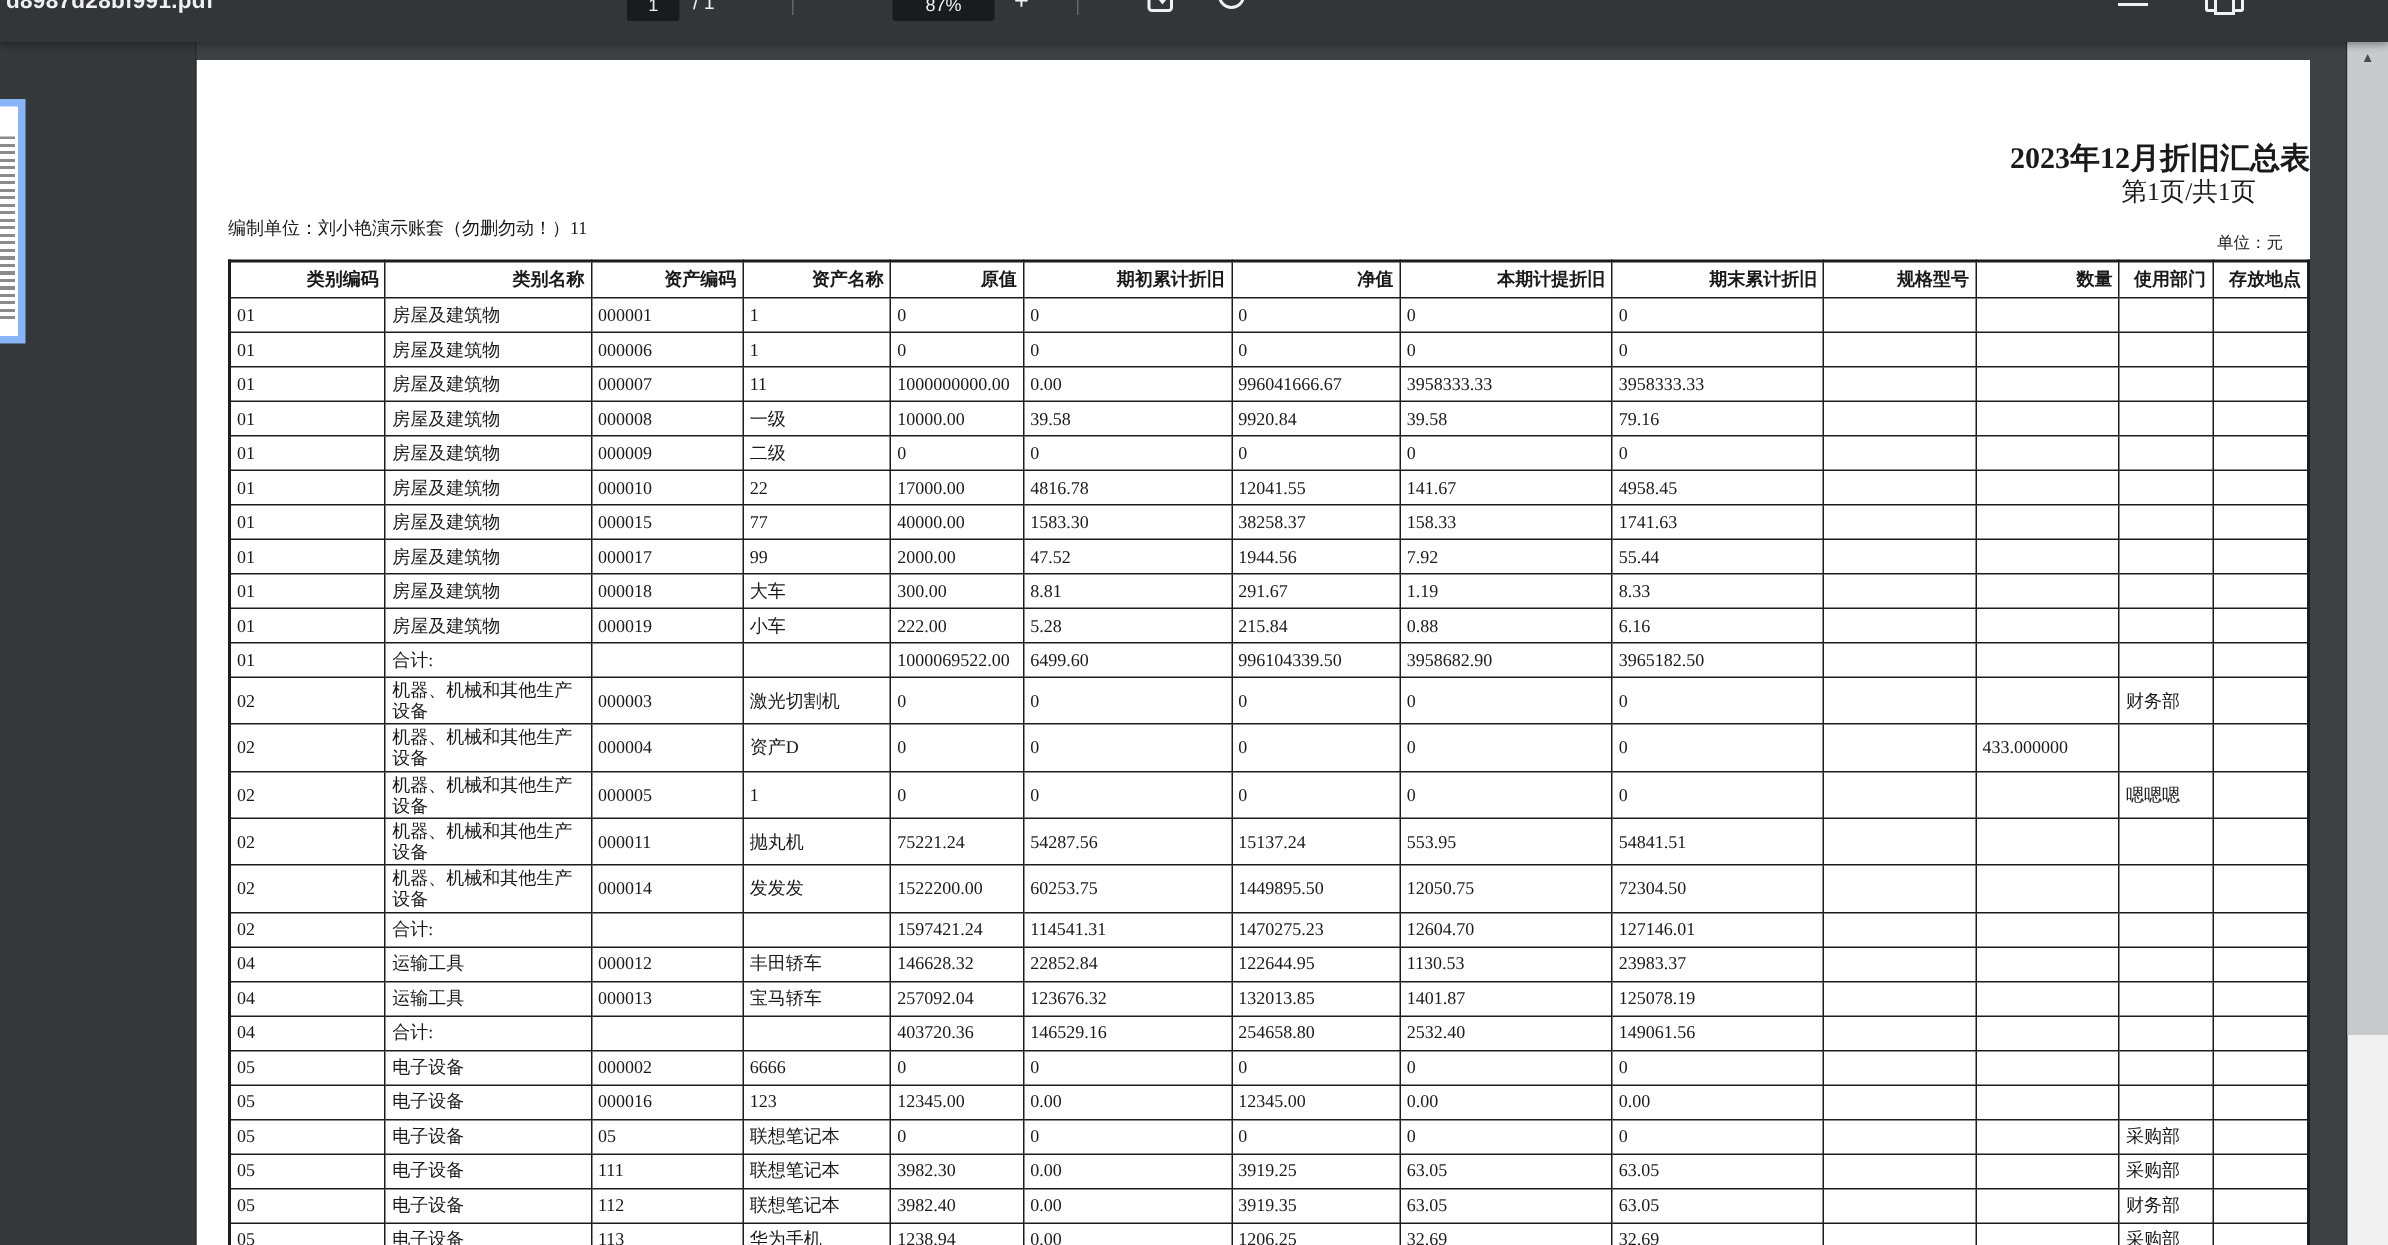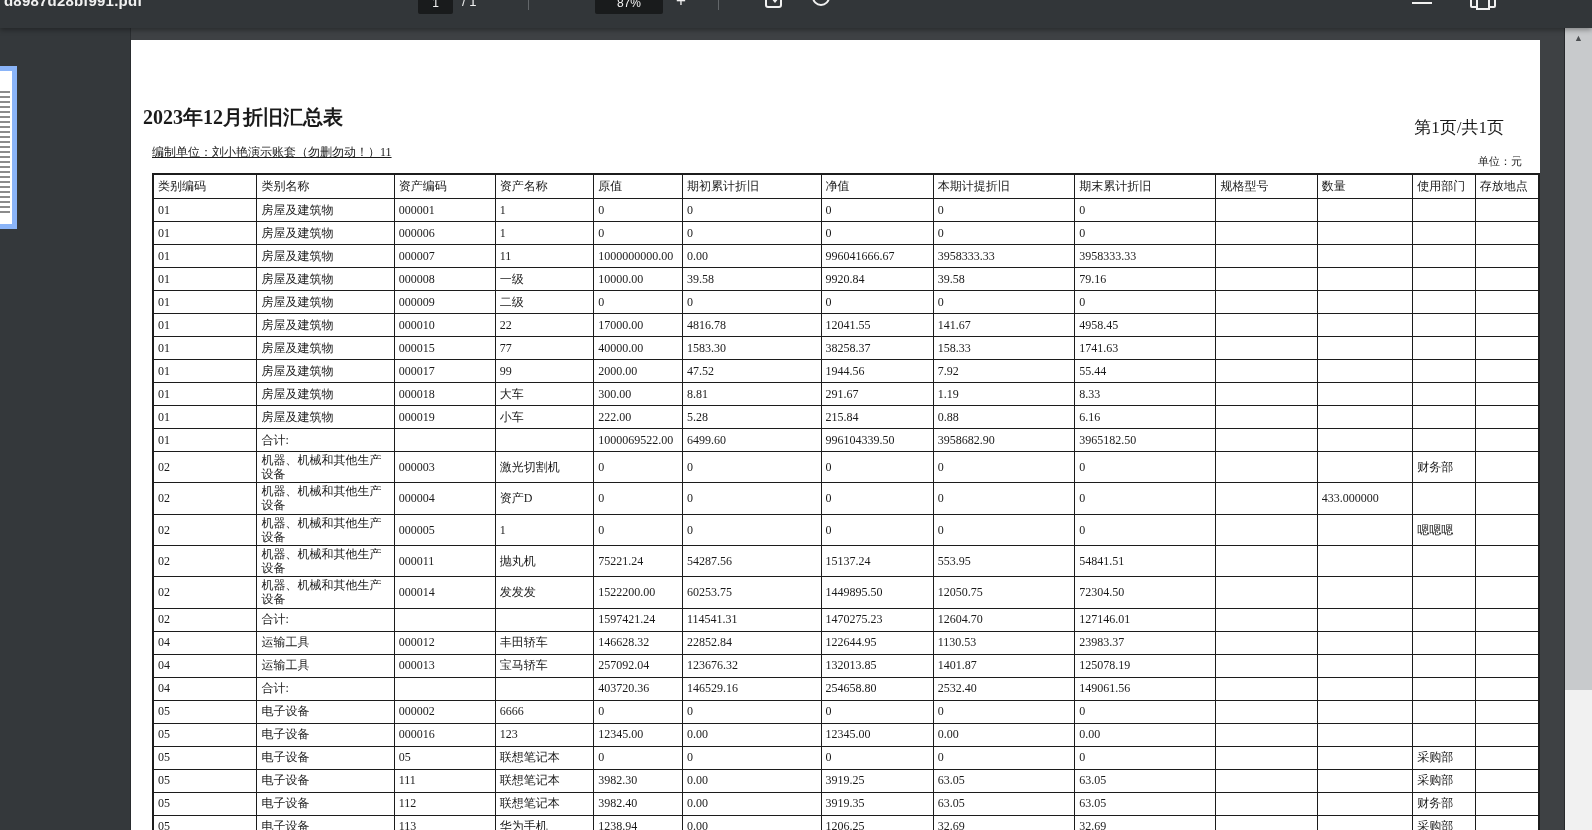--- a/index.html
+++ b/index.html
@@ -47,30 +47,30 @@
   .sidebar { position:absolute; left:0; top:0; bottom:0; width:130px; background:#34383b; border-right:1px solid #2a2d30; overflow:hidden; }
   .thumb-sel { position:absolute; left:-40px; top:38px; width:57px; height:163px; background:#8ab4f8; }
   .thumb-page { position:absolute; left:5px; top:5px; right:5px; bottom:5px; background:#ffffff; }
   .thumb-lines { position:absolute; left:2px; right:2px; top:20px; bottom:10px;
     background:repeating-linear-gradient(to bottom,#8b8b8b 0 2px,transparent 2px 5px); }
 
   .main { position:absolute; left:131px; top:0; right:27px; bottom:0; background:#3e4144; overflow:hidden; }
   .page { position:absolute; left:0; top:12px; width:1409px; height:900px; background:#ffffff;
     font-family:"Liberation Serif","DejaVu Serif",serif; color:#1a1a1a; }
 
-  .doc-title { position:absolute; left:0; right:0; top:52px; margin:12px; text-align:left;
+  .doc-title { position:absolute; left:0; right:0; top:52px; margin:0; text-align:right;
     font-size:20px; font-weight:bold; }
   .doc-pageinfo { position:absolute; right:36px; top:76px; font-size:17px; }
-  .doc-prepared { position:absolute; left:21px; top:104px; font-size:12px;text-decoration:underline; }
+  .doc-prepared { position:absolute; left:21px; top:104px; font-size:12px; }
   .doc-unit { position:absolute; right:18px; top:114px; font-size:11px; }
 
   .doc-table { position:absolute; left:21px; top:133px; width:1388px;
     border-collapse:collapse; table-layout:fixed; font-size:12px; }
   .doc-table th, .doc-table td { border:1px solid #1c1c1c; padding:1px 4px; overflow:hidden; line-height:1.18; }
-  .doc-table th { font-weight:normal; text-align:left; height:21px; }
+  .doc-table th { font-weight:bold; text-align:right; height:21px; }
   .doc-table td { height:20px; text-align:left; vertical-align:middle; word-break:break-all; }
   .doc-table { border:2px solid #1c1c1c; }
 
   
   .scrollbar { position:absolute; right:0; top:0; bottom:0; width:27px; background:#f1f1f1; border-left:1px solid #27292c; }
   .sb-arrow { position:absolute; top:0; left:0; right:0; height:20px; background:#c8cacc; text-align:center;
     font-size:9px; color:#4a4d50; line-height:20px; border:none; padding:0; width:100%; }
   .sb-thumb { position:absolute; top:20px; left:0; right:0; height:642px; background:#c8cacc; }
 </style>
 </head>

